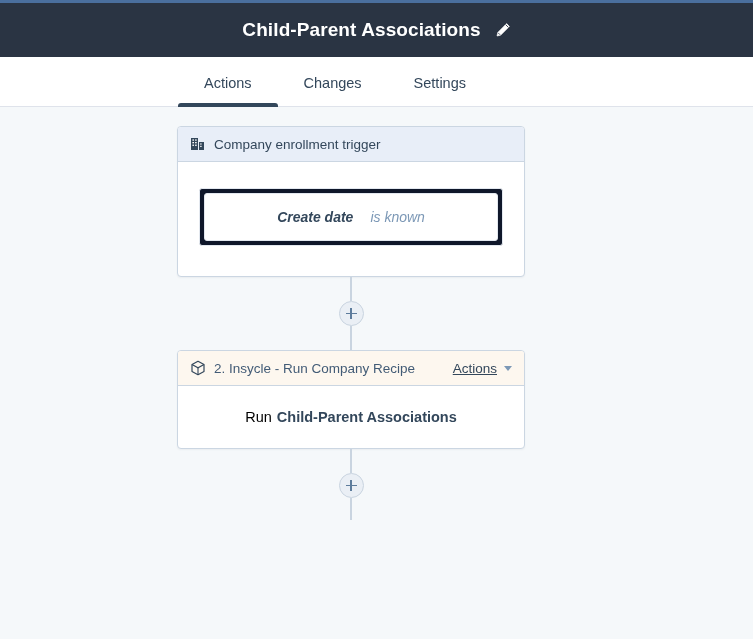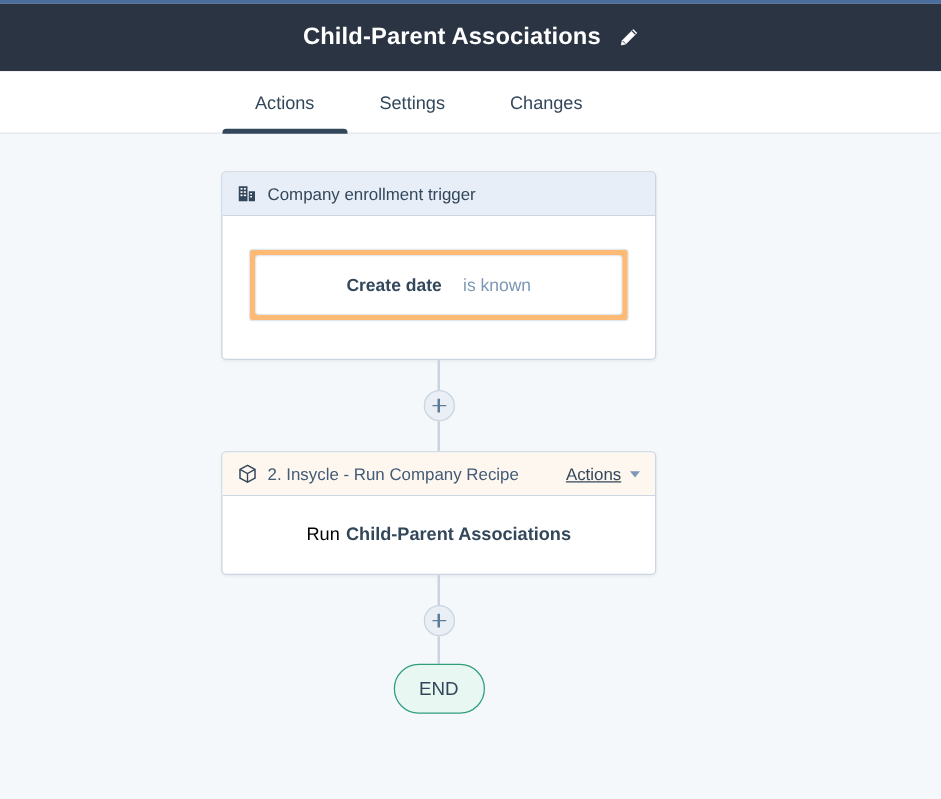--- a/index.html
+++ b/index.html
@@ -104,21 +104,21 @@
     top: 108px; left: 0;
     width: 753px;
     height: 531px;
     background: #f5f8fa;
   }
 
   
   .flow {
     position: absolute;
     left: 177px;
-    top: 29px;
+    top: 18px;
     width: 348px;
   }
 
   
   .card {
     width: 348px;
     background: #ffffff;
     border: 1px solid #cbd6e2;
     border-radius: 4px;
     box-sizing: border-box;
@@ -151,22 +151,23 @@
     background: #e8eef8;
   }
   .trigger-body {
     padding: 26px 21px 30px 21px;
     box-sizing: border-box;
   }
   .filter-outer {
     border: 1px solid #e3e8ef;
     border-radius: 3px;
     padding: 4px;
-    background: #fdba74;
-    box-sizing: border-box;
+    background: #0f172a;
+    box-sizing: border-box;
+    font-style: italic;
   }
   .filter-inner {
     border: 1px solid #e3e8ef;
     border-radius: 3px;
     background: #ffffff;
     height: 48px;
     display: flex;
     align-items: center;
     justify-content: center;
     font-size: 14px;
@@ -299,24 +300,24 @@
     </span>
   </div>
 </div>
 
 <div class="tab-bar">
   <div class="tabs">
     <div class="tab active">
       <span>Actions</span>
     </div>
     <div class="tab">
+      <span>Changes</span>
+    </div>
+    <div class="tab">
       <span>Settings</span>
-    </div>
-    <div class="tab">
-      <span>Changes</span>
     </div>
   </div>
 </div>
 
 <div class="canvas">
   <div class="flow">
 
     <div class="card trigger-card">
       <div class="card-header">
         <span>
@@ -377,20 +378,15 @@
 
     <div class="connector">
       <div class="conn-line" style="height:24px;"></div>
       <div class="plus-node">
         <span class="plus-h"></span>
         <span class="plus-v"></span>
       </div>
       <div class="conn-line" style="height:22px;"></div>
     </div>
 
-    <div class="end-wrap">
-      <div class="end-pill">
-        <span>END</span>
-      </div>
-    </div>
 
   </div>
 </div>
 
 </body></html>

